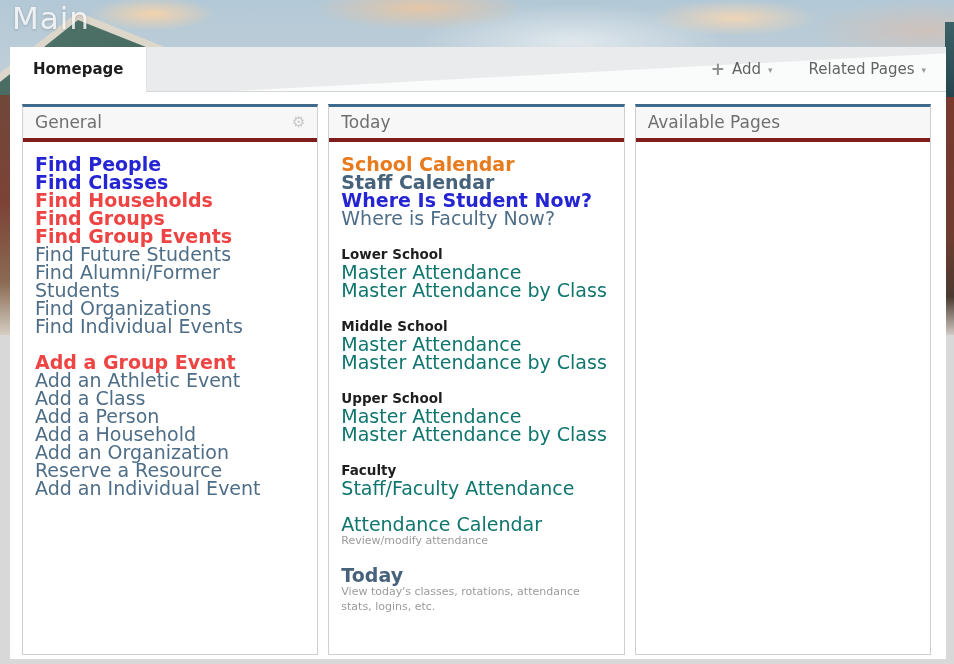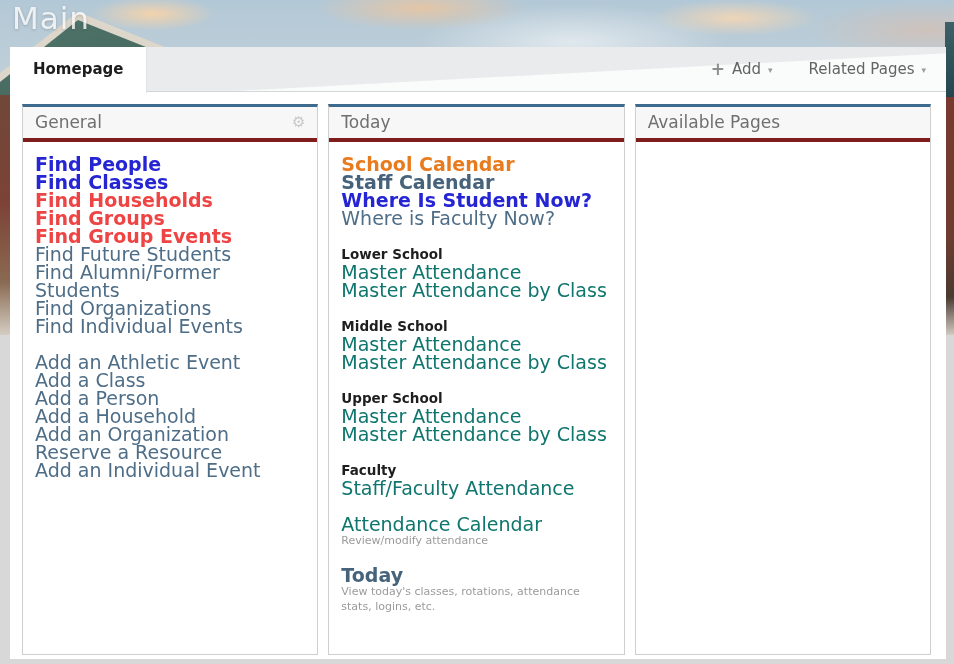--- a/index.html
+++ b/index.html
@@ -158,20 +158,21 @@
             <a class="item k-bright">Find People</a>
             <a class="item k-bright">Find Classes</a>
             <a class="item k-navybold">Find Households</a>
             <a class="item k-navybold">Find Groups</a>
             <a class="item k-navybold">Find Group Events</a>
             <a class="item k-slate">Find Future Students</a>
             <a class="item k-slate">Find Alumni/Former Students</a>
             <a class="item k-slate">Find Organizations</a>
             <a class="item k-slate">Find Individual Events</a>
             <div class="gap"></div>
+            <a class="item k-navybold">Add a Group Event</a>
             <a class="item k-slate">Add an Athletic Event</a>
             <a class="item k-slate">Add a Class</a>
             <a class="item k-slate">Add a Person</a>
             <a class="item k-slate">Add a Household</a>
             <a class="item k-slate">Add an Organization</a>
             <a class="item k-slate">Reserve a Resource</a>
             <a class="item k-slate">Add an Individual Event</a>
           </div>
       </section>
 

